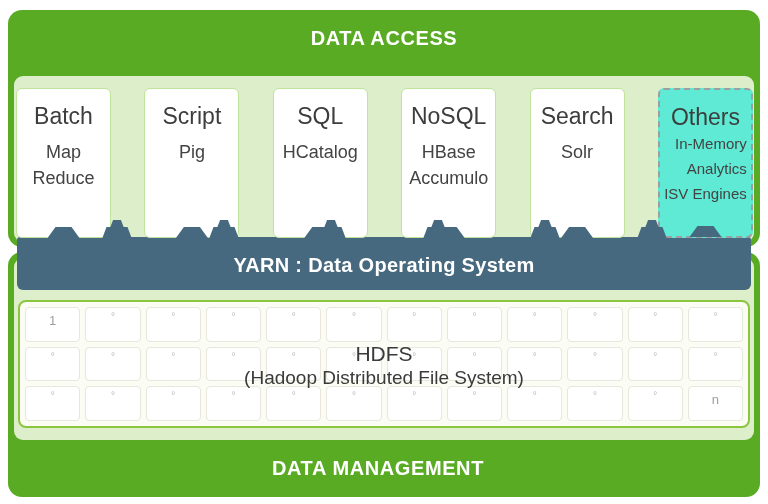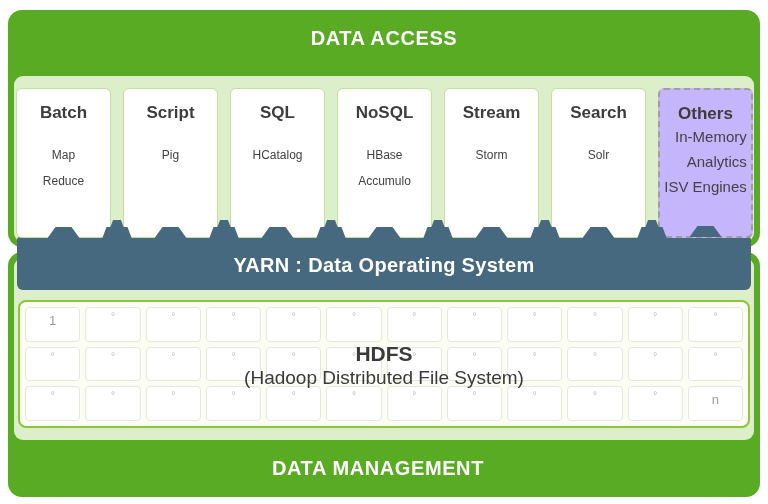--- a/index.html
+++ b/index.html
@@ -17,23 +17,23 @@
   .top-title { position:absolute; top:0; left:0; right:0; height:56px; }
   .cards-panel { position:absolute; left:6px; right:6px; top:66px; bottom:5px;
     background:#ddeecb; border-radius:9px; }
 
   
   .cards-row { position:absolute; left:16px; top:88px; width:737px; height:150px;
     display:flex; justify-content:space-between; z-index:6; }
   .card { position:relative; width:95px; height:150px; background:#ffffff;
     border:1px solid #bfe39b; border-radius:6px;
     display:flex; flex-direction:column; align-items:center; }
-  .card.dashed { background:#c4b5fd; border:2px dashed #9e9e9e; }
-  .card-title { margin-top:14px; font-size:17px; font-weight:bold; color:#3d3d3d; }
-  .card-lines { margin-top:19px; text-align:center; font-size:12px; line-height:26px; color:#434343; }
+  .card.dashed { background:#5eead4; border:2px dashed #9e9e9e; }
+  .card-title { margin-top:14px; font-size:23px; font-weight:normal; color:#3d3d3d; }
+  .card-lines { margin-top:9px; text-align:center; font-size:18px; line-height:26px; color:#434343; }
   .card.dashed .card-lines { font-size:15px; line-height:25px; margin-top:0;text-align:right; }
   .notch { position:absolute; bottom:-1px; left:50%; transform:translateX(-50%);
     width:32px; height:11px; background:#47697f;
     clip-path:polygon(25% 0, 75% 0, 100% 100%, 0 100%); }
 
   
   .bump { position:absolute; background:#47697f; z-index:6; }
   .bump.plateau { width:30px; height:12px; top:139px;
     clip-path:polygon(15% 0, 85% 0, 100% 100%, 0 100%); }
   .bump.knob { width:14px; height:8px; top:132px;
@@ -52,21 +52,21 @@
     background:#ddeecb; border-radius:9px; }
   .grid-box { position:absolute; left:4px; right:4px; top:42px; height:128px;
     background:#fbfdf5; border:2px solid #8bc63f; border-radius:8px; padding:5px;
     display:grid; grid-template-columns:repeat(12,1fr); grid-template-rows:repeat(3,1fr); gap:5px; }
   .cell { background:#ffffff; border:1px solid #e9e6dc; border-radius:4px;
     display:flex; justify-content:center; align-items:flex-start; }
   .cell-mark { font-size:10px; color:#bdbdbd; padding-top:3px; }
   .cell-label { font-size:13px; color:#9e9e9e; padding-top:5px; }
   .hdfs-overlay { position:absolute; left:0; right:0; top:84px; text-align:center;
     color:#3a3a3a; pointer-events:none; z-index:2; }
-  .hdfs-title { font-size:21px; font-weight:bold; line-height:24px; }
+  .hdfs-title { font-size:21px; font-weight:normal; line-height:24px; }
   .hdfs-sub { font-size:19px; line-height:24px; }
   .footer-title { position:absolute; left:0; right:12px; bottom:0; height:57px; }
 </style>
 </head>
 <body>
 
 <div class="stage">
 
   <section class="top-section">
     <div class="band-title top-title">DATA ACCESS</div>
@@ -218,27 +218,20 @@
         <div class="card-lines">
           <div class="card-line">HCatalog</div>
         </div>
         <div class="notch"></div>
       </div>
       <div class="card">
         <div class="card-title">NoSQL</div>
         <div class="card-lines">
           <div class="card-line">HBase</div>
           <div class="card-line">Accumulo</div>
-        </div>
-        <div class="notch"></div>
-      </div>
-      <div class="card">
-        <div class="card-title">Stream</div>
-        <div class="card-lines">
-          <div class="card-line">Storm</div>
         </div>
         <div class="notch"></div>
       </div>
       <div class="card">
         <div class="card-title">Search</div>
         <div class="card-lines">
           <div class="card-line">Solr</div>
         </div>
         <div class="notch"></div>
       </div>

